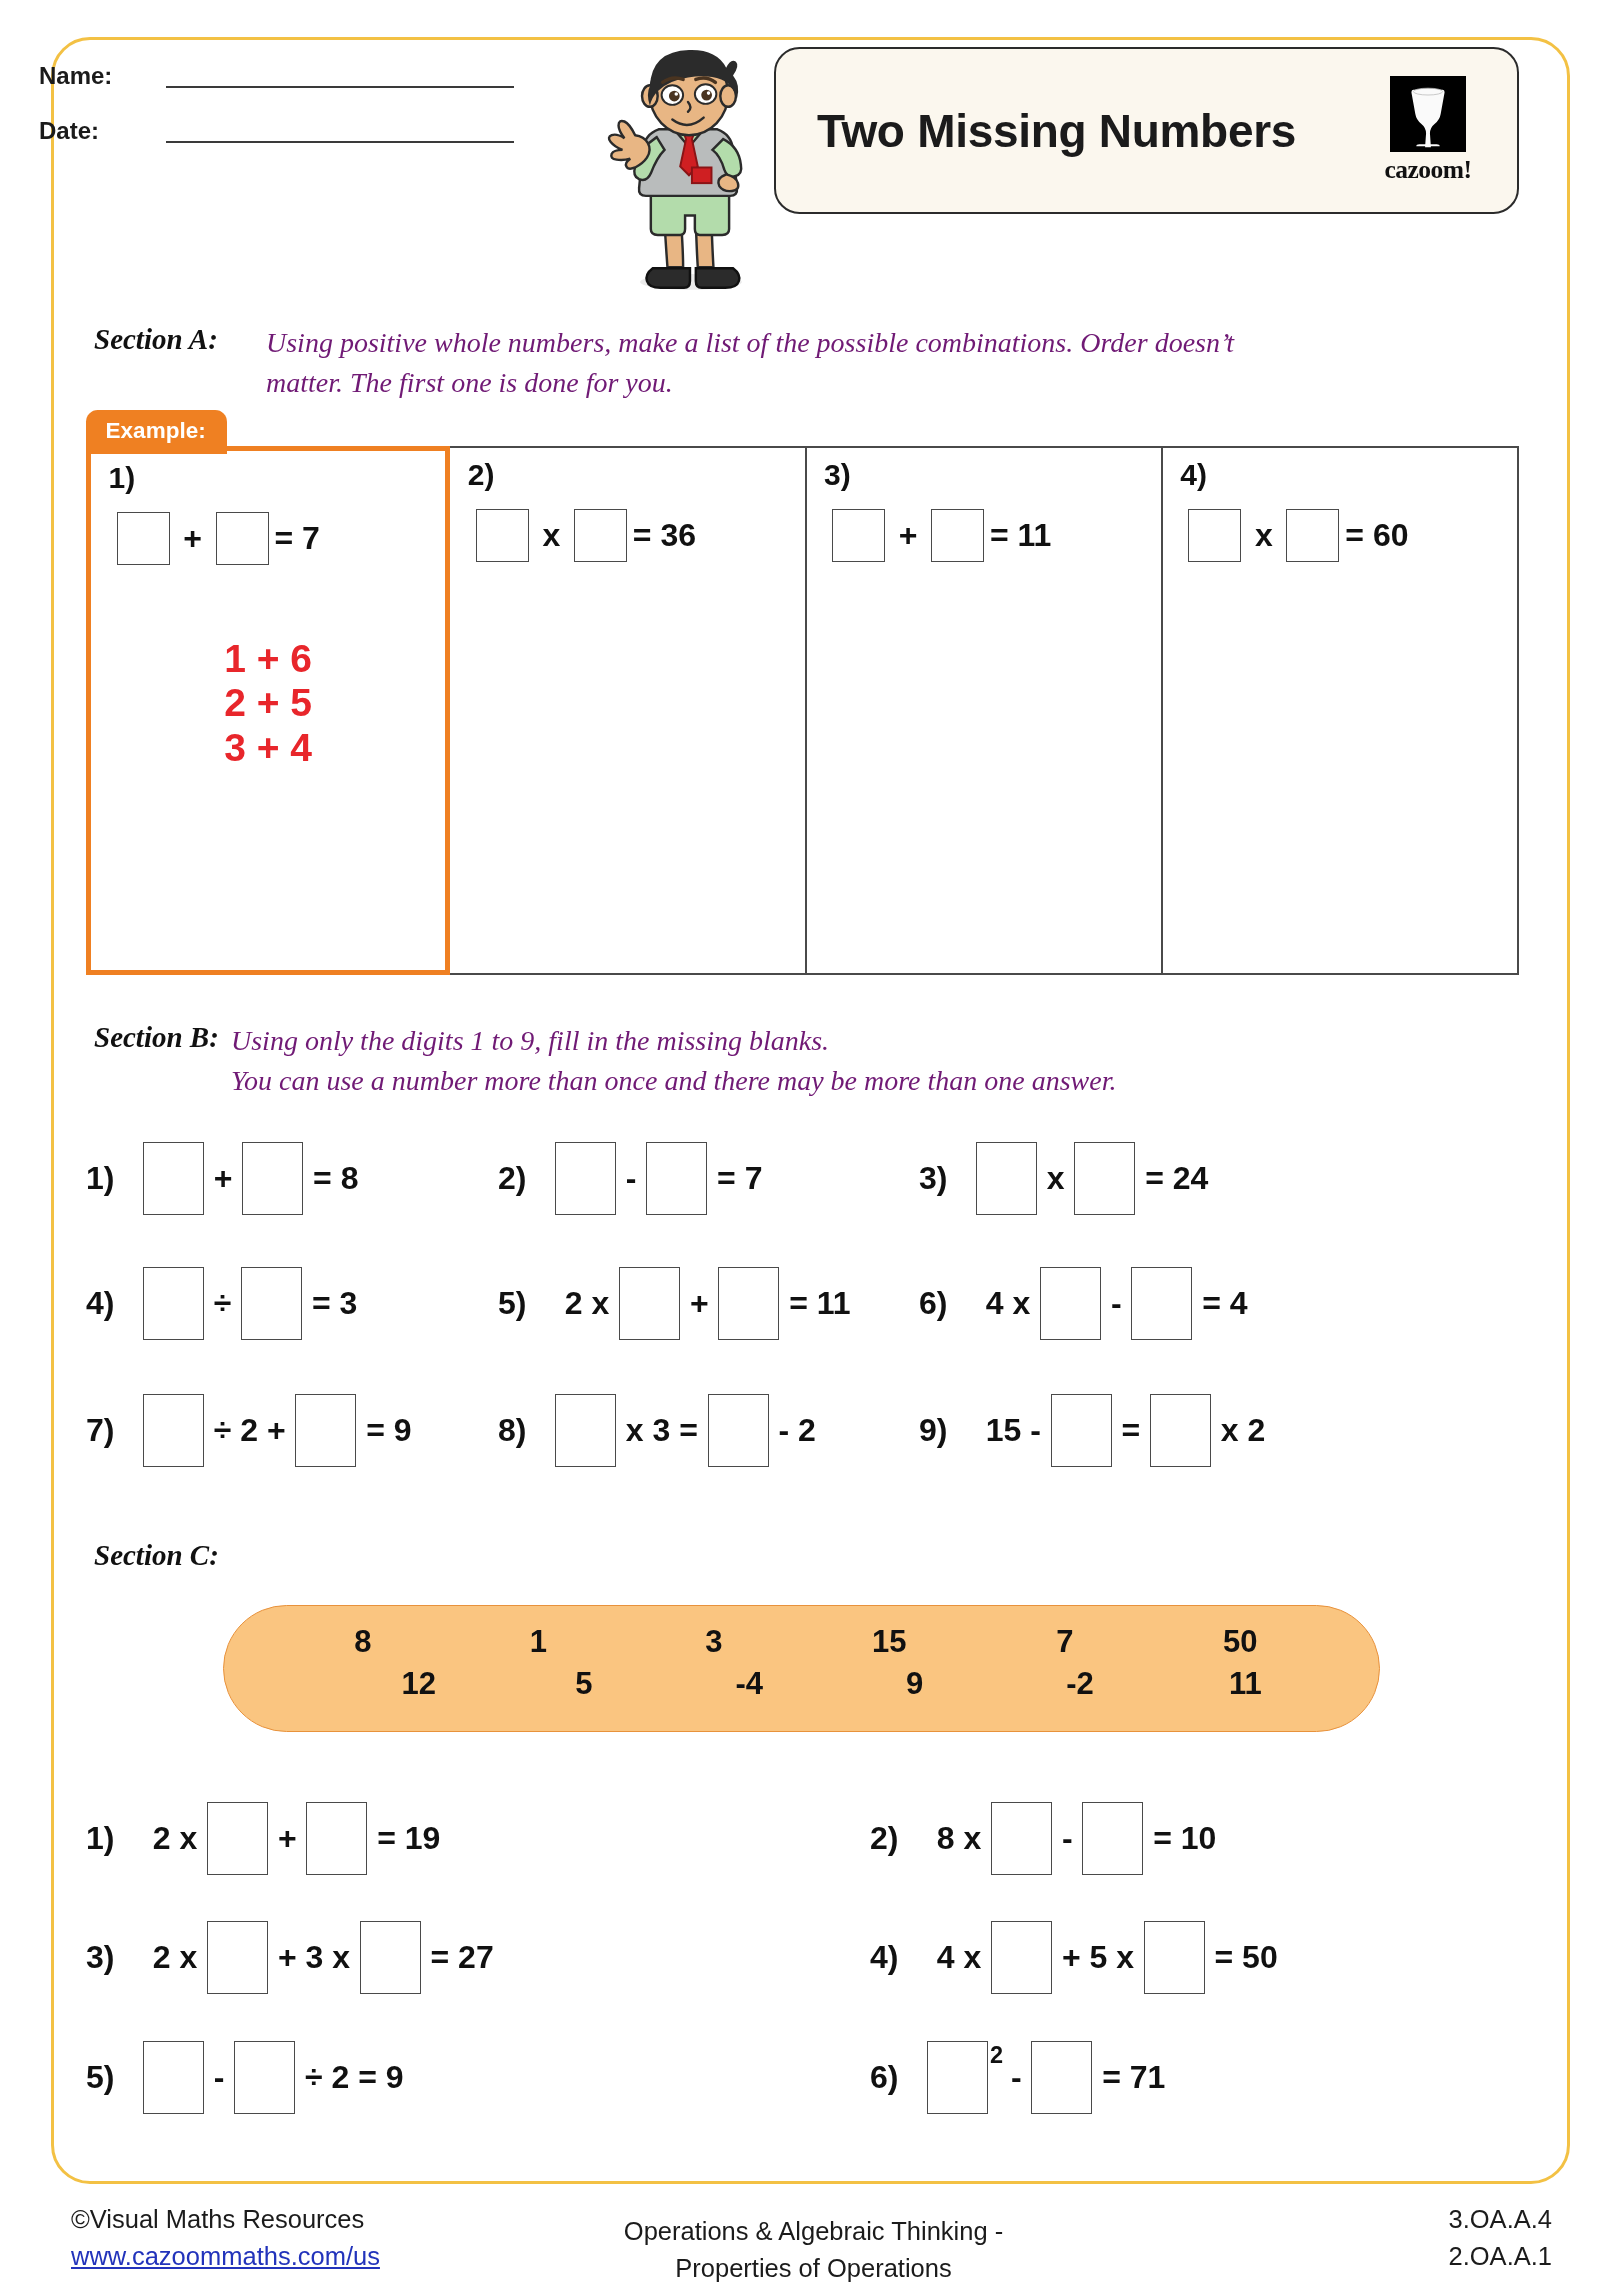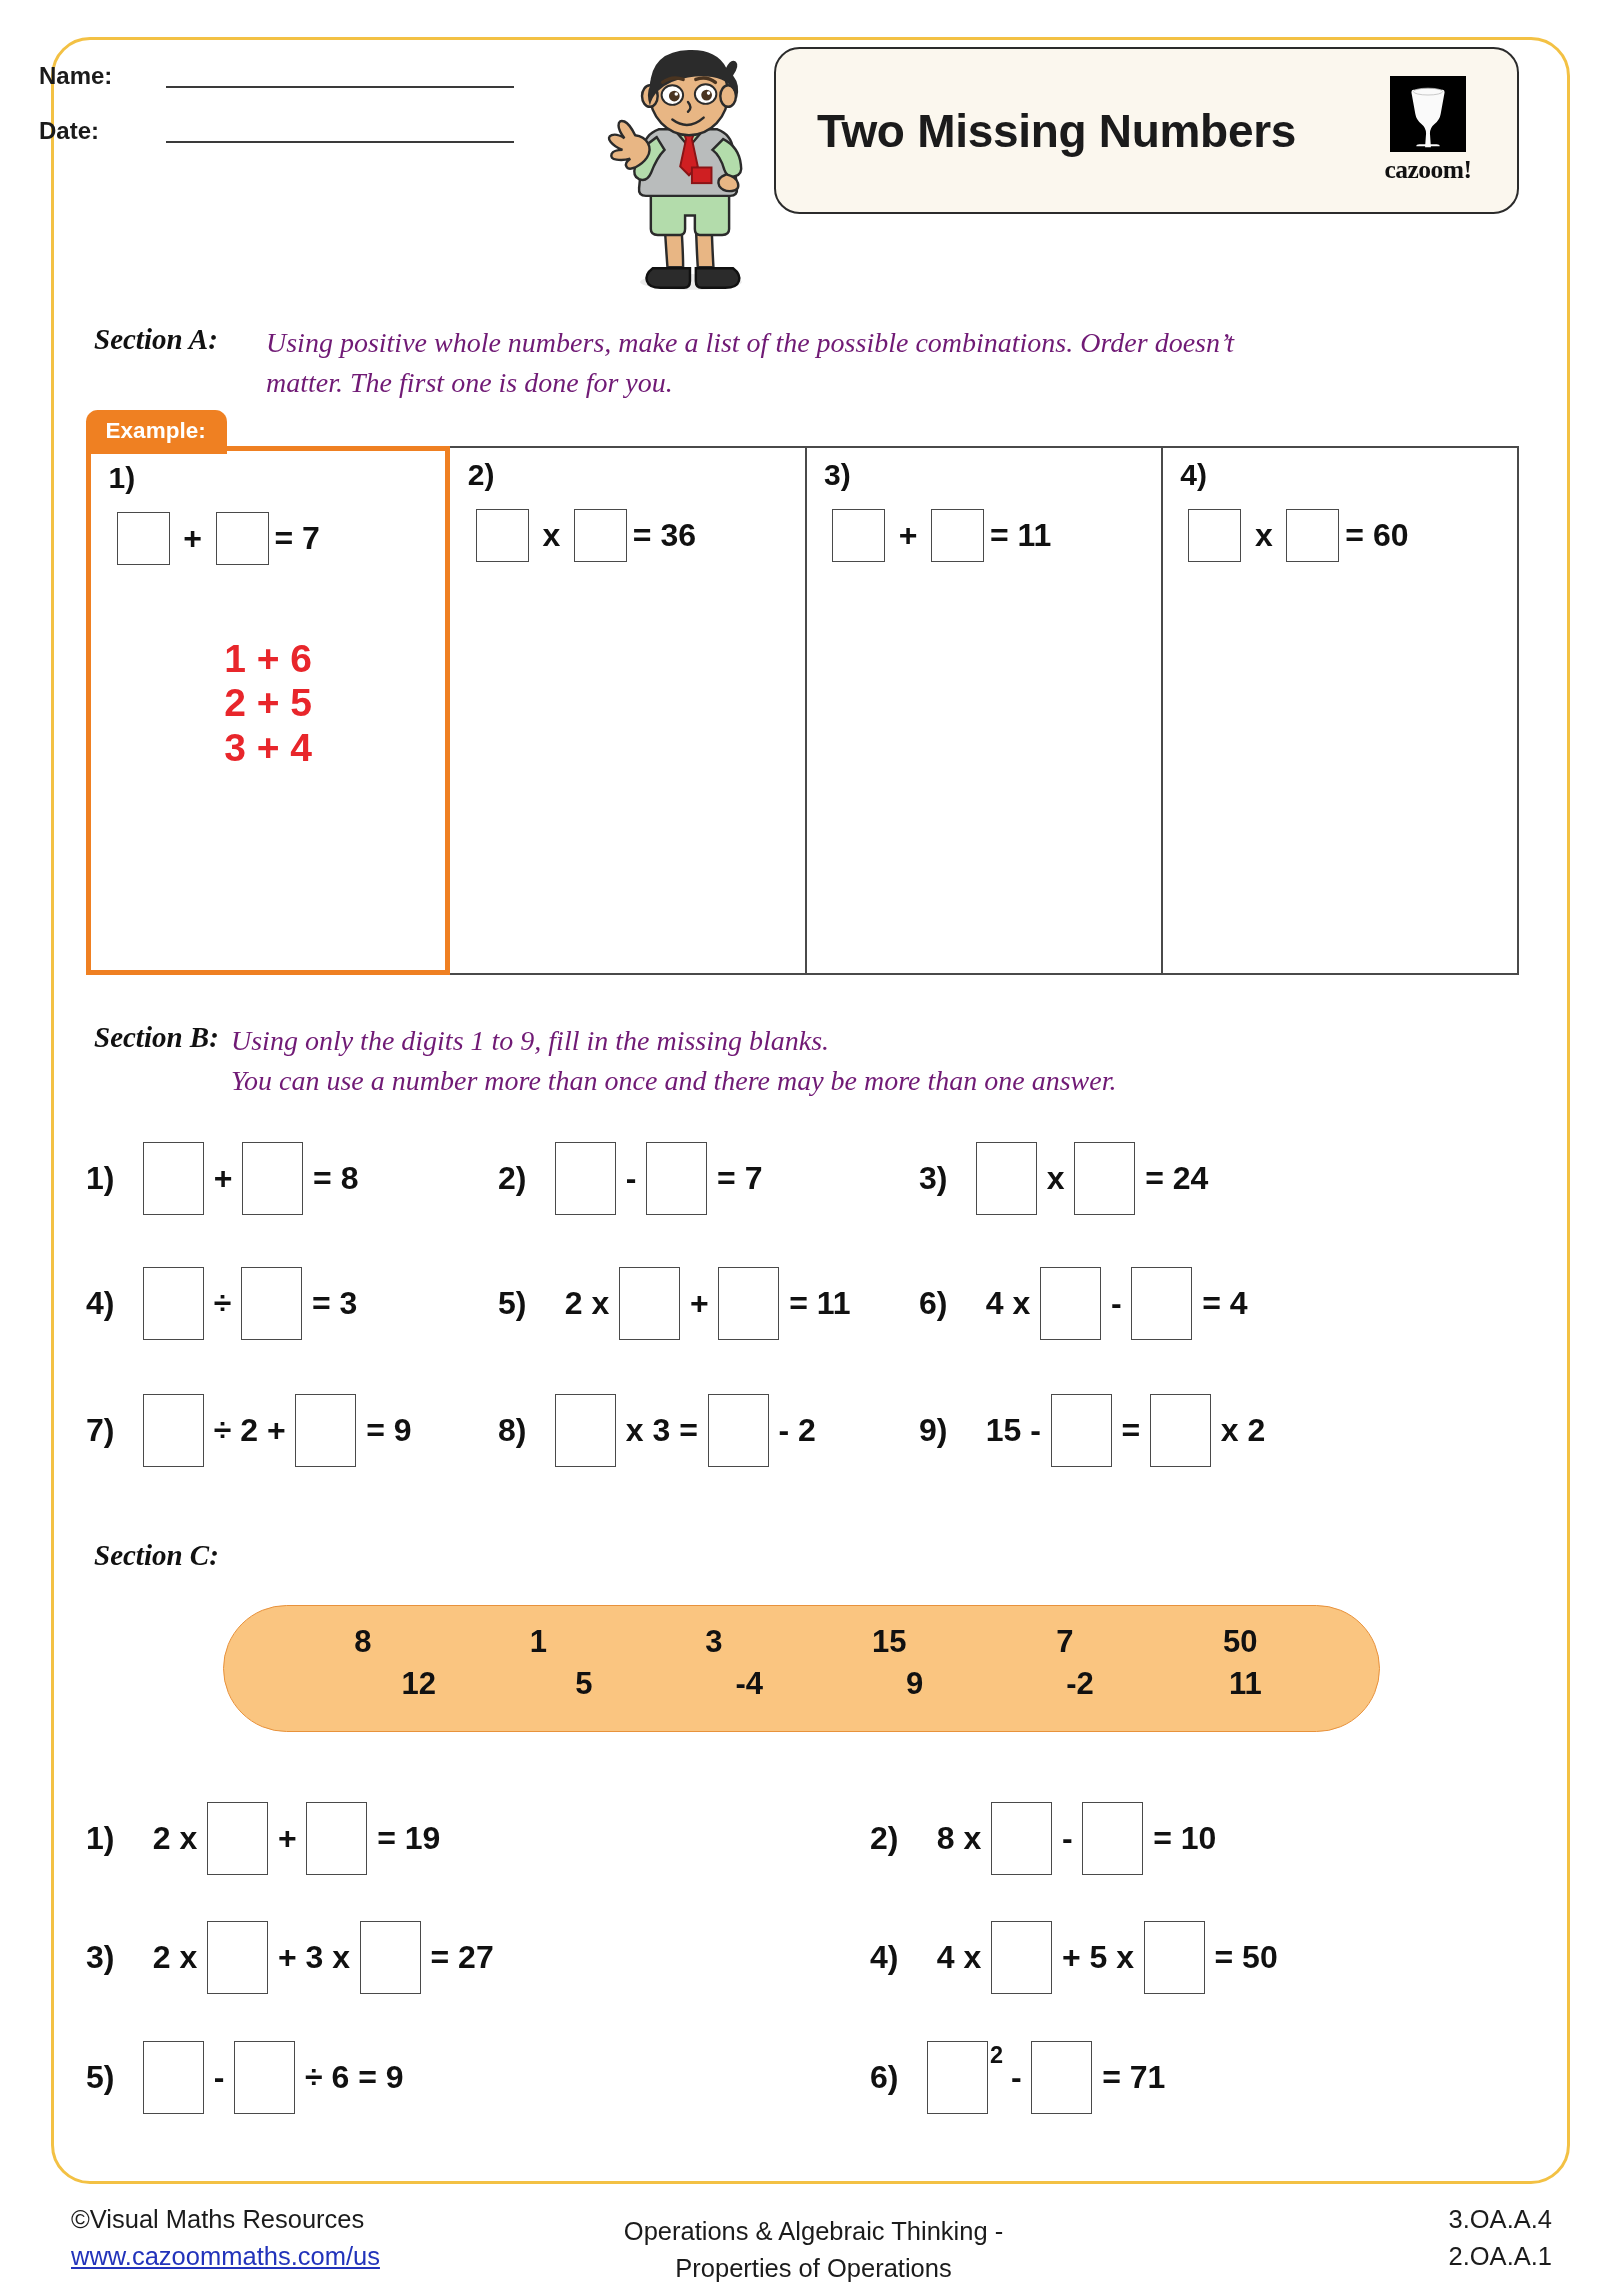--- a/index.html
+++ b/index.html
@@ -441,21 +441,21 @@
     <span class="lit">= 50</span>
   </div>
 </div>
 
 <div class="prob-row" style="top:2041px;">
   <div class="prob" style="width:784px;">
     <span class="pnum">5)</span>
     <span class="sq b"></span>
     <span class="lit">-</span>
     <span class="sq b"></span>
-    <span class="lit">÷ 6 = 9</span>
+    <span class="lit">÷ 2 = 9</span>
   </div>
   <div class="prob">
     <span class="pnum">6)</span>
     <span class="sq b"></span>
     <span class="sup">2</span>
     <span class="lit">-</span>
     <span class="sq b"></span>
     <span class="lit">= 71</span>
   </div>
 </div>

